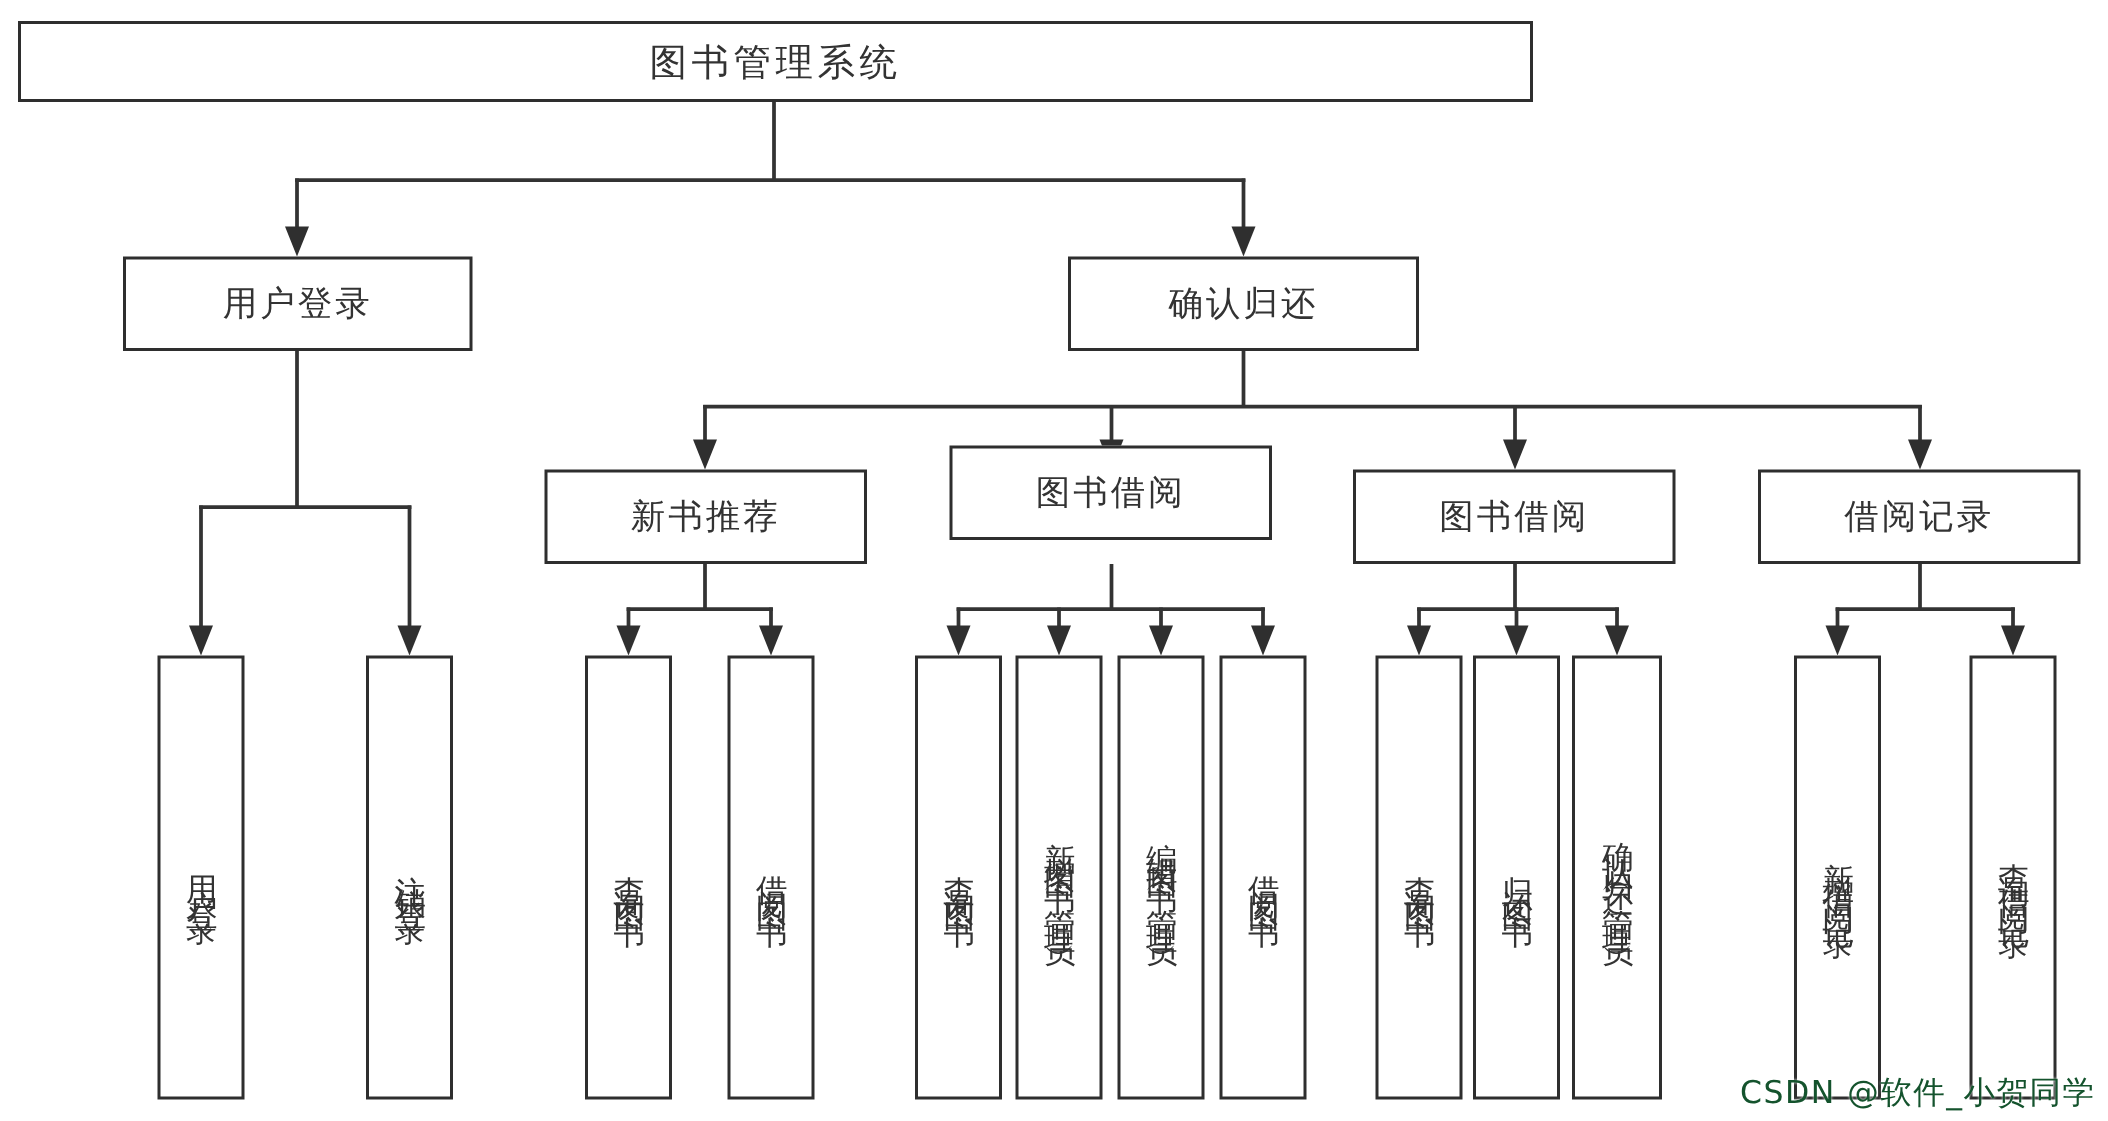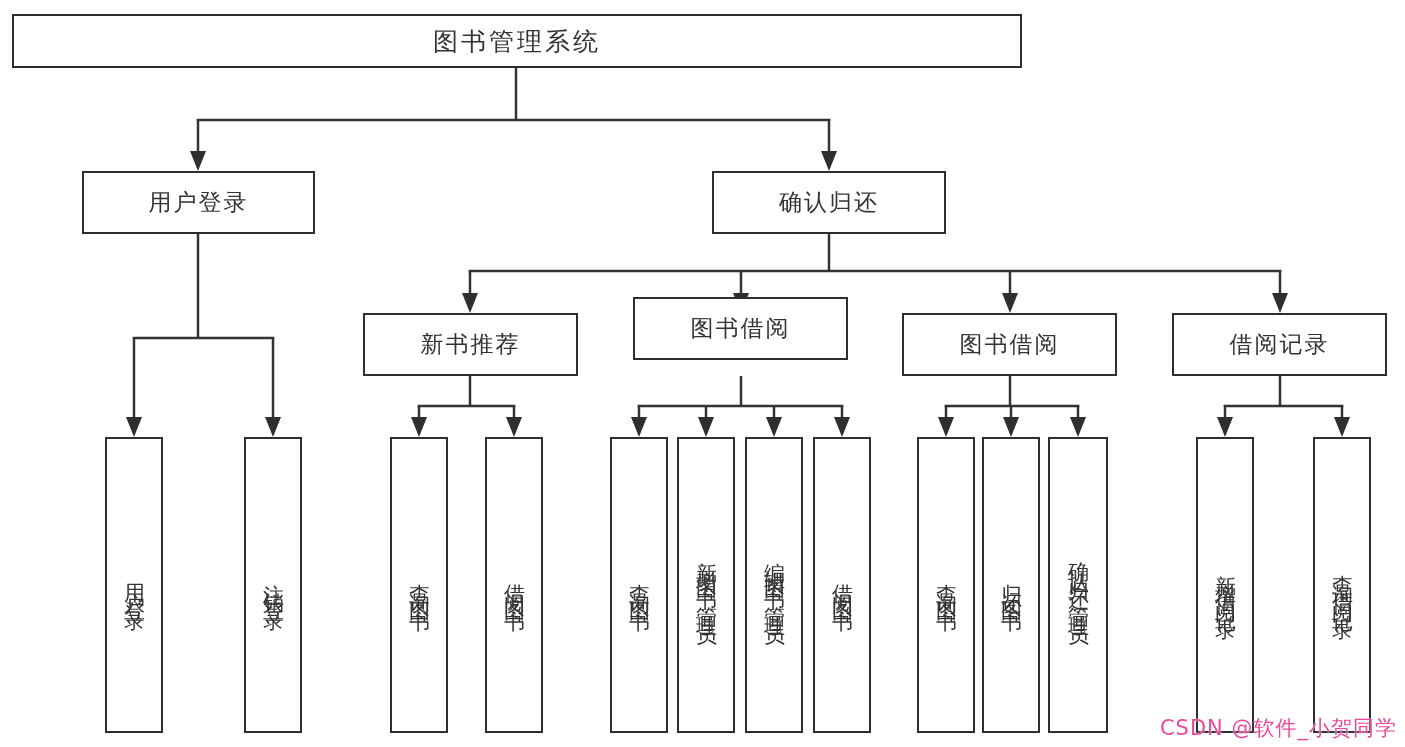--- a/index.html
+++ b/index.html
@@ -38,21 +38,21 @@
     line-height: 1.1;
     padding: 6px 0;
   }
   .watermark {
     position: absolute;
     right: 8px;
     top: 714px;
     z-index: 3;
     font-size: 21px;
     letter-spacing: 1px;
-    color: #ec4899;
+    color: #14532d;
     text-shadow: 0 0 2px #ffffff;
     white-space: nowrap;
   }
 </style>
 </head>
 <body>
 
 <div class="stage">
 
   <svg class="connectors" width="1405" height="747" viewBox="0 0 1405 747" stroke="#333333" stroke-width="2.5" fill="none">

